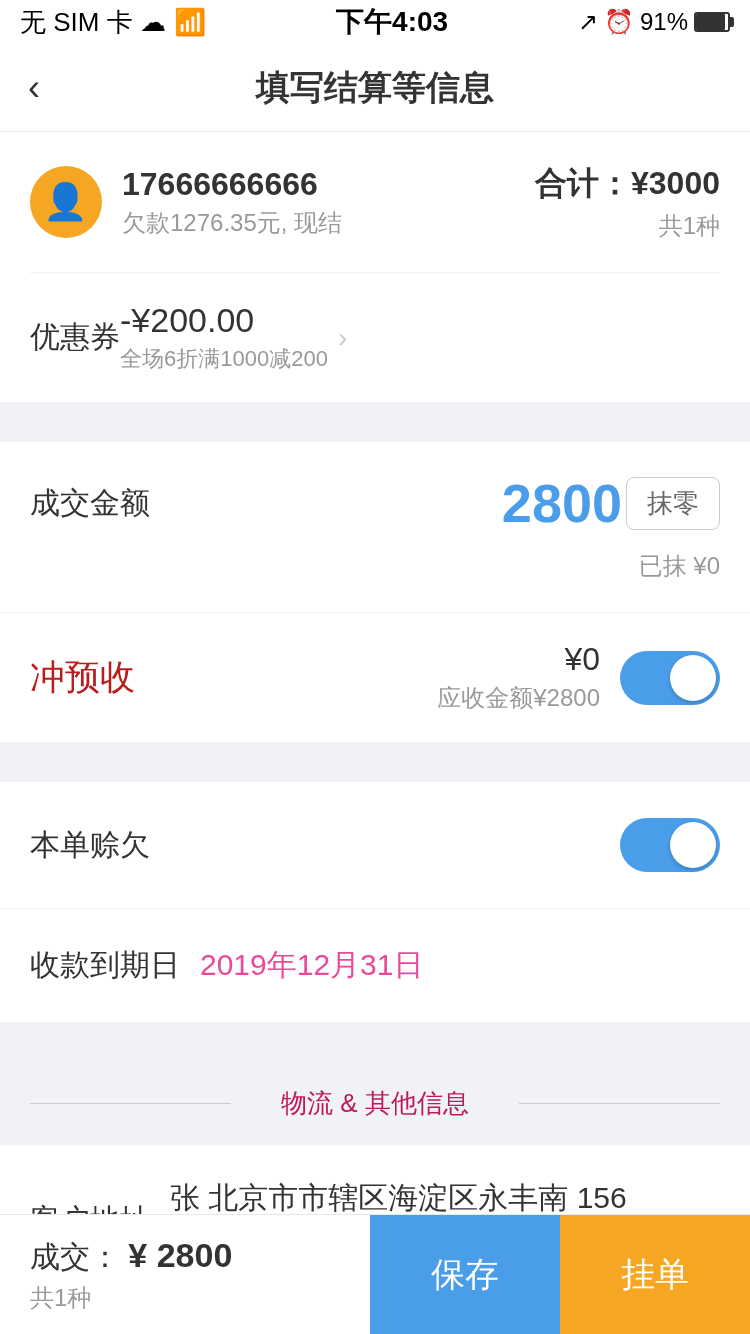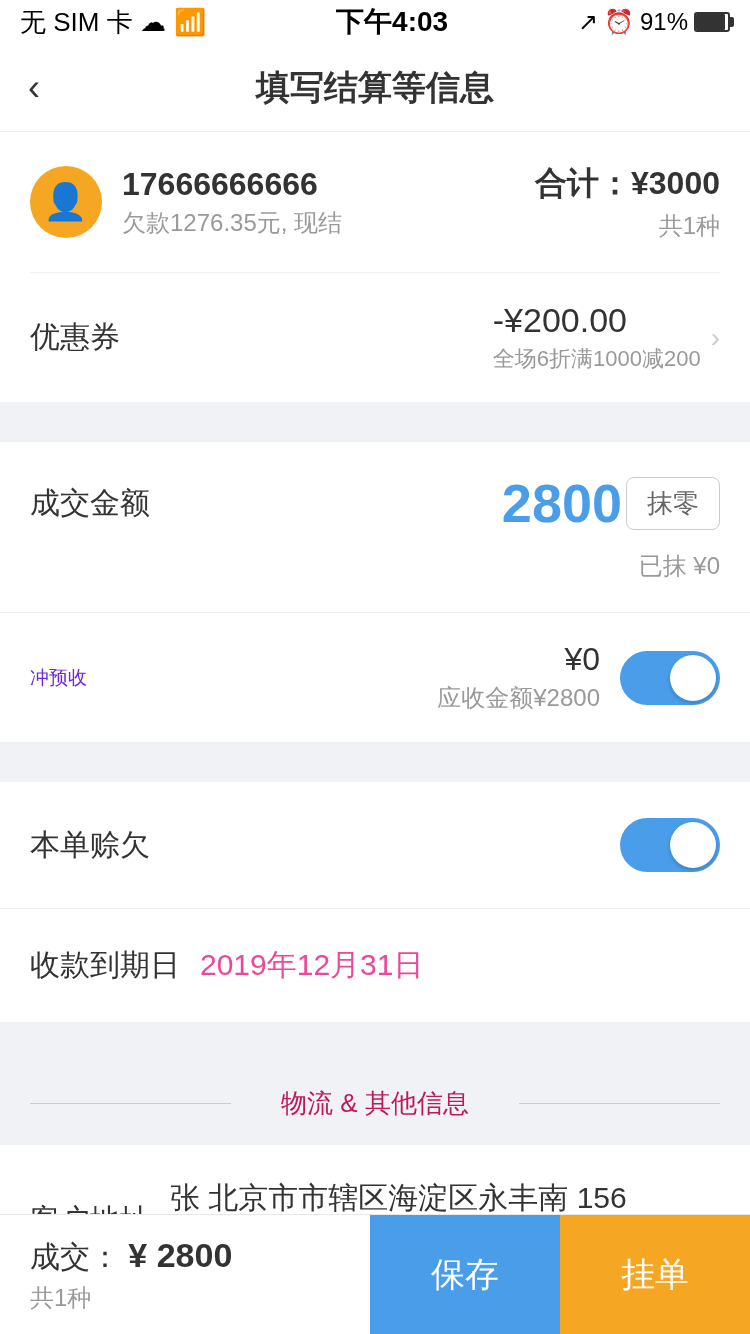--- a/index.html
+++ b/index.html
@@ -109,24 +109,23 @@
     .divider {
       height: 1px;
       background: #f0f0f0;
       margin: 0 30px;
     }
 
     
     .coupon-row {
       display: flex;
       align-items: center;
-      justify-content: space-between;
+      justify-content: flex-start;
       padding: 28px 30px;
       background: #fff;
-      gap: 32px;
     }
     .coupon-label {
       font-size: 30px;
       color: #333;
     }
     .coupon-right {
       display: flex;
       align-items: center;
       gap: 10px;
     }
@@ -195,22 +194,22 @@
     
     .charge-row {
       display: flex;
       align-items: center;
       justify-content: space-between;
       padding: 28px 30px;
       background: #fff;
       border-top: 1px solid #f0f0f0;
     }
     .charge-label {
-      font-size: 19px;
-      color: #6d28d9;
+      font-size: 35px;
+      color: #b91c1c;
     }
     .charge-right {
       display: flex;
       align-items: center;
       gap: 20px;
     }
     .charge-amount-group {
       text-align: right;
     }
     .charge-amount {

